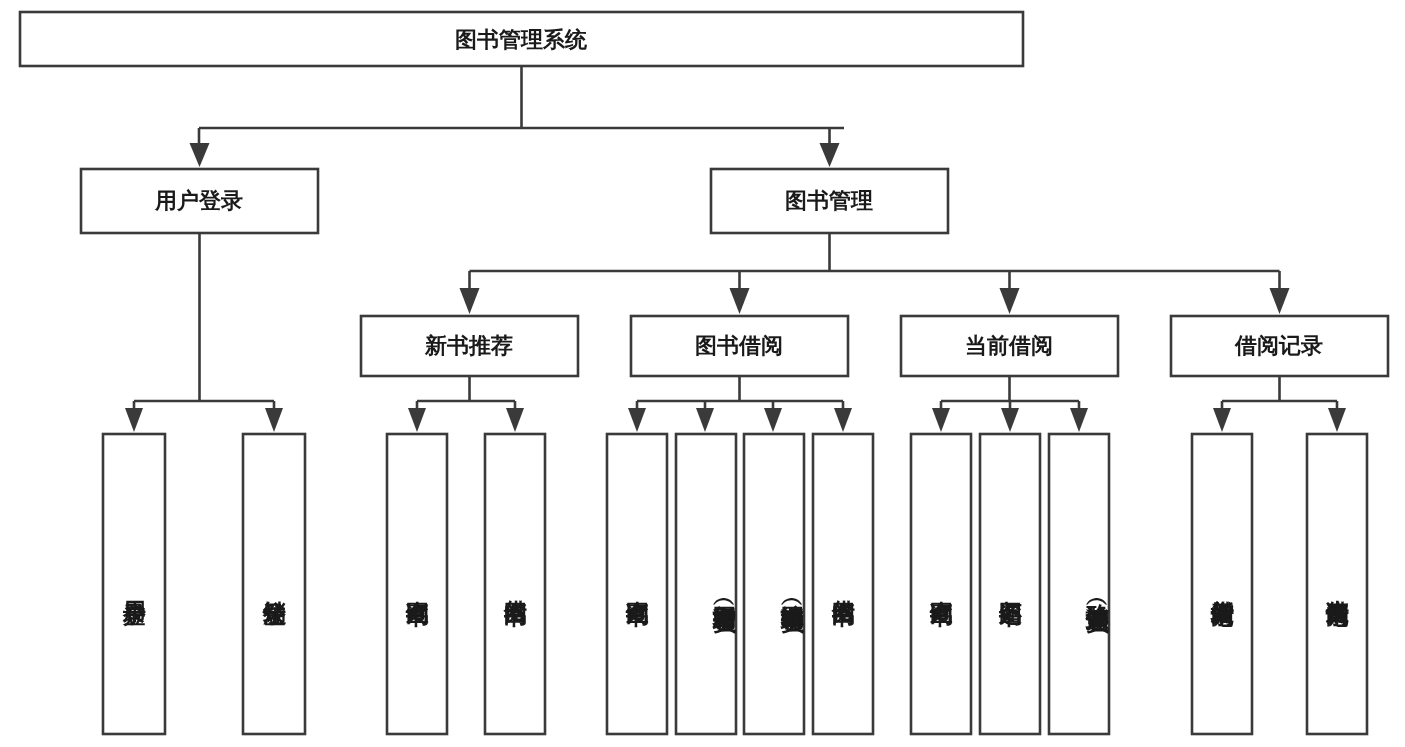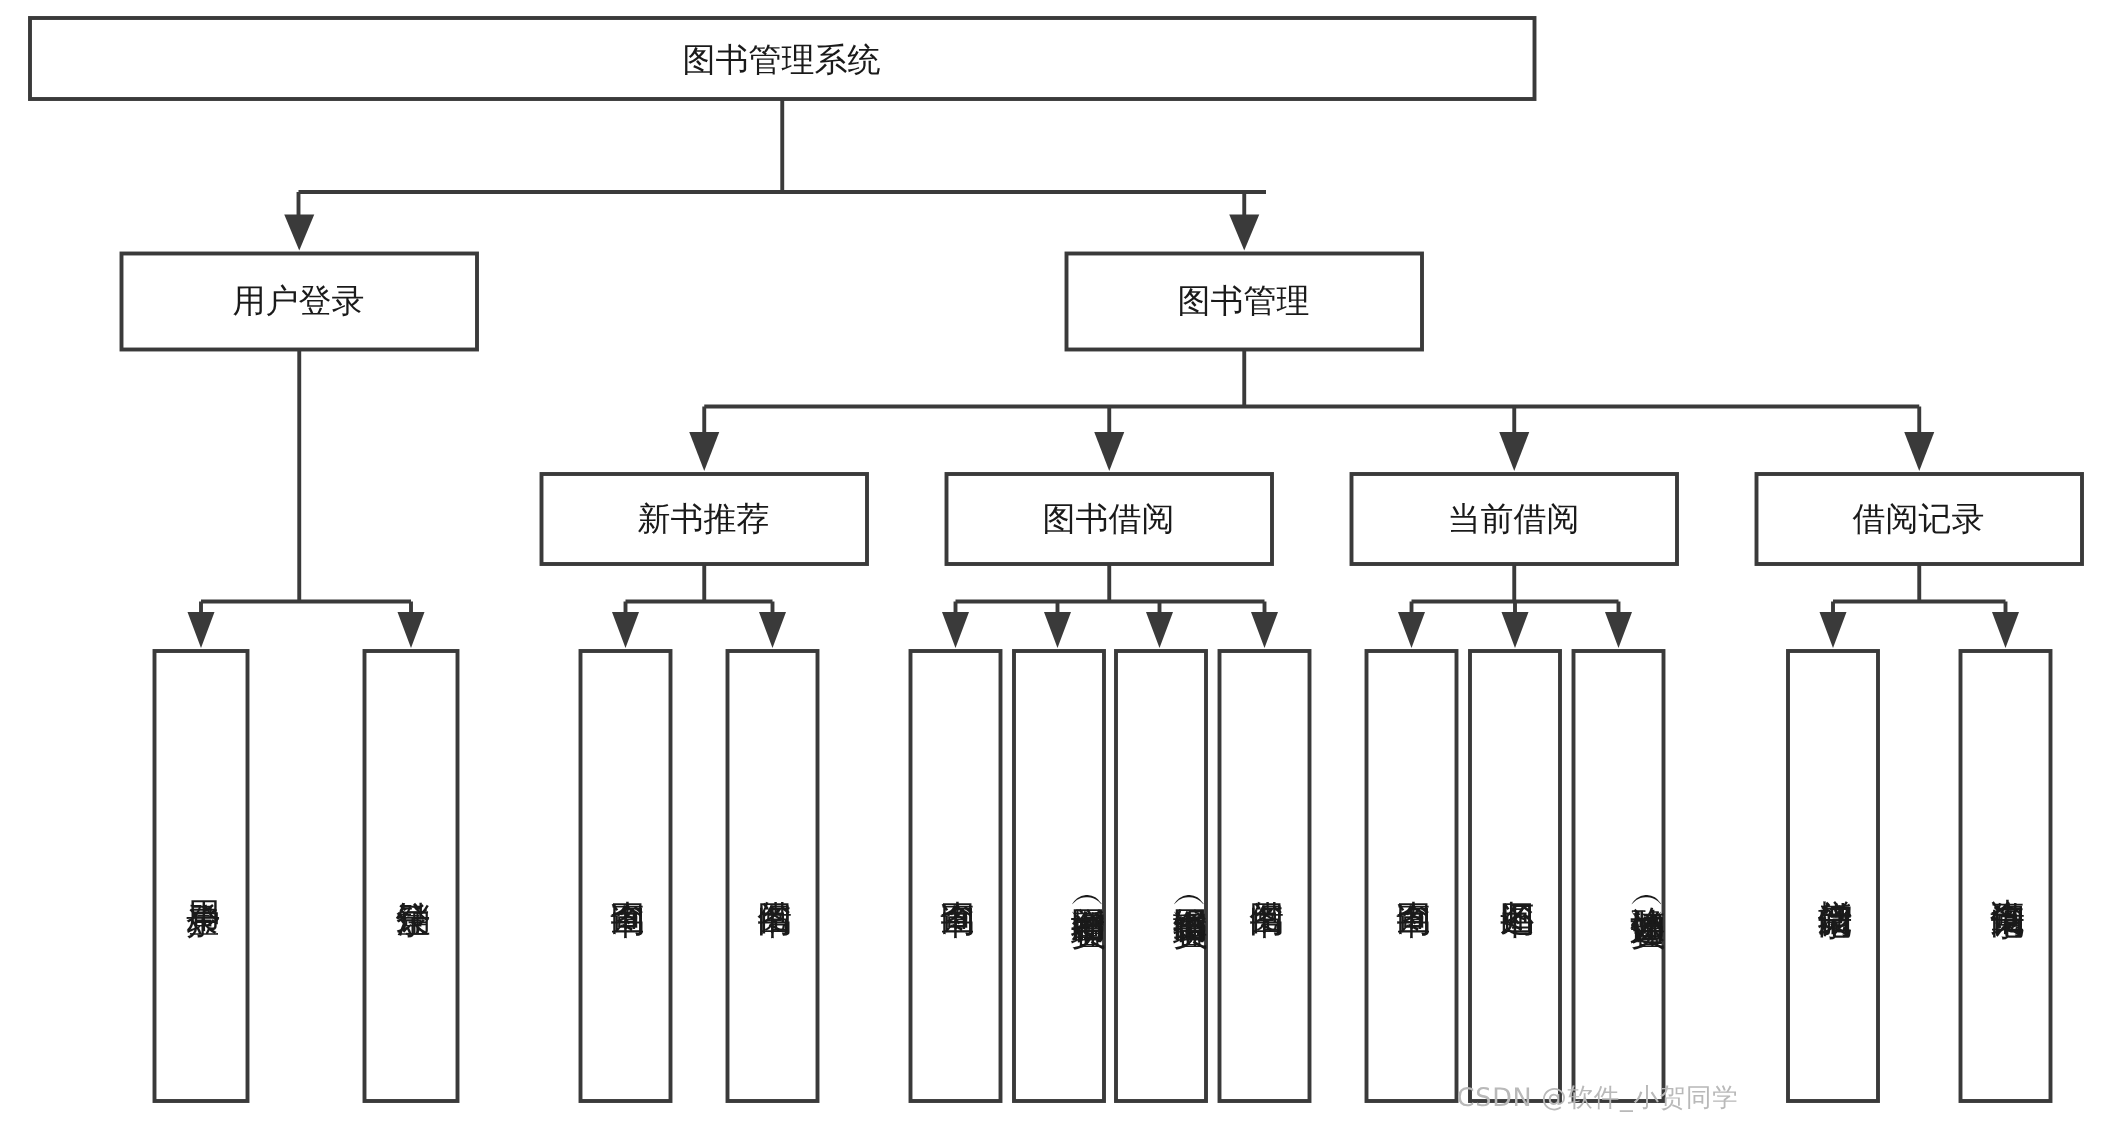--- a/index.html
+++ b/index.html
@@ -11,20 +11,21 @@
     width: 1405px;
     height: 747px;
     font-family: "DejaVu Sans", "Liberation Sans", sans-serif;
     overflow: hidden;
   }
   #diagram-root {
     position: relative;
     width: 1171px;
     height: 747px;
     background: #ffffff;
+    font-weight: bold;
   }
   svg.diagram-canvas {
     position: absolute;
     left: 0;
     top: 0;
     width: 1405px;
     height: 747px;
   }
   .node-box {
     fill: #ffffff;
@@ -216,15 +217,14 @@
   <div class="node-label-v" style="left:744px; top:440px; width:60px; height:300px; align-items:flex-start;">编辑图书（管理员）</div>
   <div class="node-label-v" style="left:813px; top:434px; width:60px; height:300px;">借阅图书</div>
 
   <div class="node-label-v" style="left:911px; top:434px; width:60px; height:300px;">查询图书</div>
   <div class="node-label-v" style="left:980px; top:434px; width:60px; height:300px;">归还图书</div>
   <div class="node-label-v" style="left:1049px; top:440px; width:60px; height:300px; align-items:flex-start;">确认归还（管理员）</div>
 
   <div class="node-label-v" style="left:1192px; top:434px; width:60px; height:300px;">新增借阅记录</div>
   <div class="node-label-v" style="left:1307px; top:434px; width:60px; height:300px;">查询借阅记录</div>
 
-  <div class="watermark">CSDN @软件_小贺同学</div>
 
 </div>
 
 </body></html>

